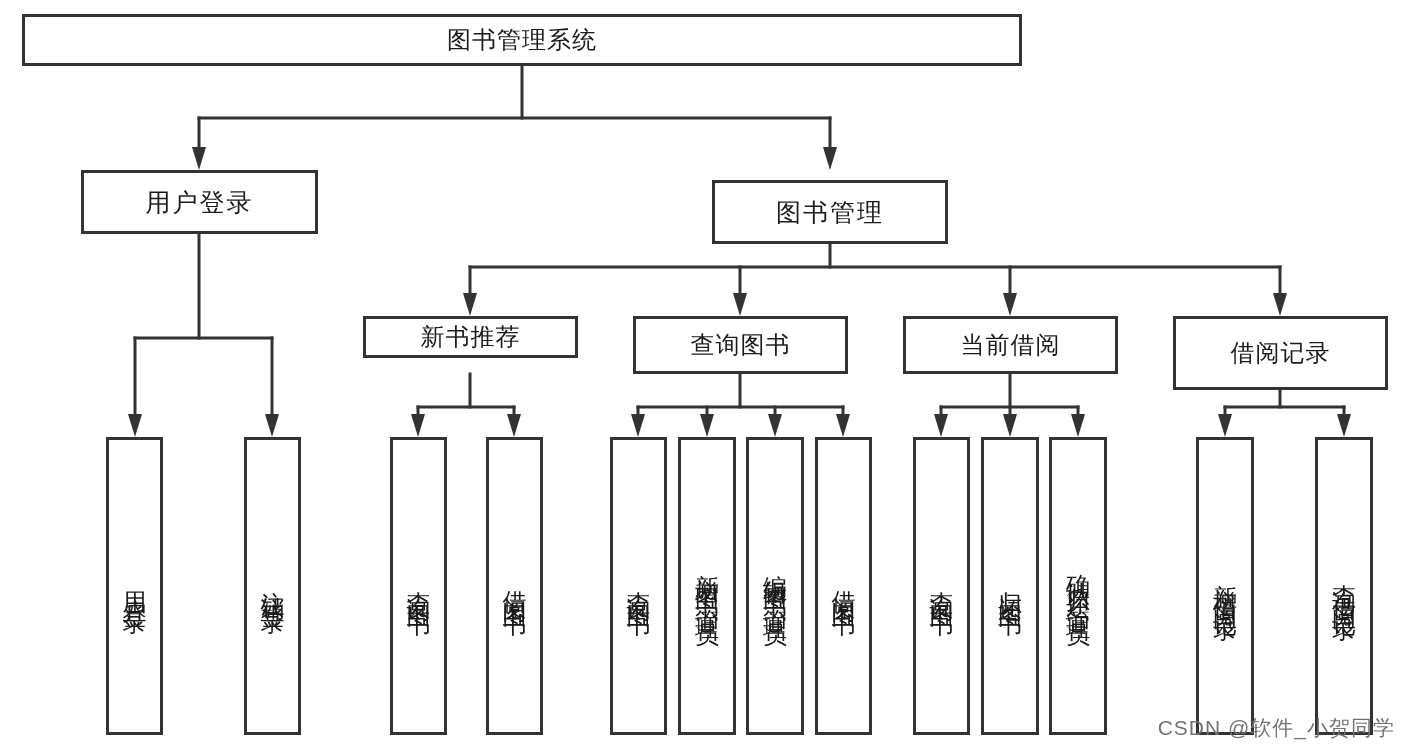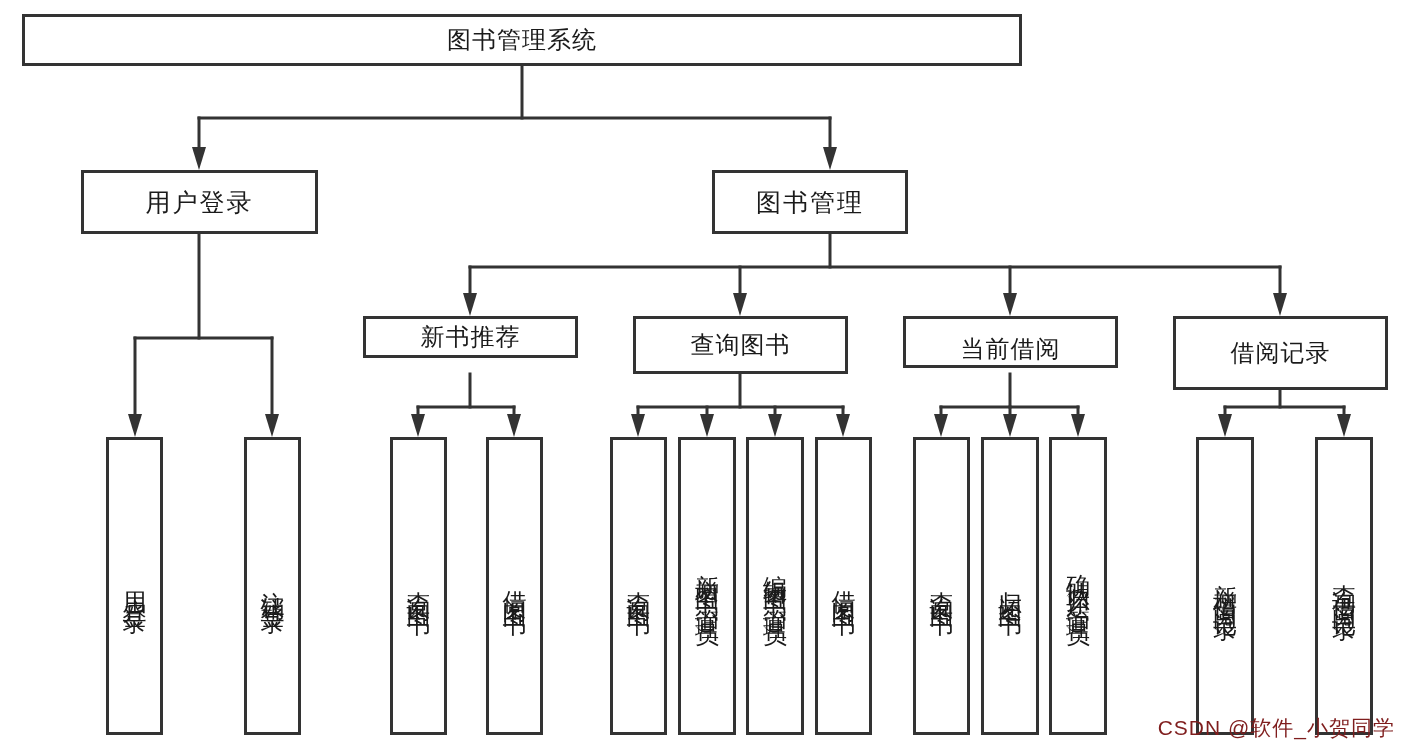--- a/index.html
+++ b/index.html
@@ -13,21 +13,21 @@
     display:flex;align-items:center;justify-content:center;z-index:2;
   }
   .root-label{font-size:24px;letter-spacing:1px;}
   .l2-label{font-size:25px;letter-spacing:2px;}
   .l3-label{font-size:24px;letter-spacing:1px;}
   .vbox span{
     writing-mode:vertical-rl;line-height:1;font-size:24px;letter-spacing:7px;
     white-space:nowrap;
   }
   .watermark{
-    position:absolute;right:10px;top:714px;font-size:21px;color:#7f1d1d;
+    position:absolute;right:10px;top:714px;font-size:21px;color:#737373;
     letter-spacing:1px;z-index:3;
   }
 </style>
 </head>
 <body>
 
 <div id="stage">
 
   <svg id="wires" viewBox="0 0 1405 747" xmlns="http://www.w3.org/2000/svg">
     <g stroke="#333333" stroke-width="3" fill="none" stroke-linecap="square">
@@ -95,31 +95,31 @@
     </g>
   </svg>
 
   <div class="box" style="left:22px;top:14px;width:1000px;height:52px;">
     <span class="root-label">图书管理系统</span>
   </div>
 
   <div class="box" style="left:81px;top:170px;width:237px;height:64px;">
     <span class="l2-label">用户登录</span>
   </div>
-  <div class="box" style="left:712px;top:170px;width:196px;height:64px;">
+  <div class="box" style="left:712px;top:180px;width:236px;height:64px;">
     <span class="l2-label">图书管理</span>
   </div>
 
   <div class="box" style="left:363px;top:316px;width:215px;height:42px;">
     <span class="l3-label">新书推荐</span>
   </div>
   <div class="box" style="left:633px;top:316px;width:215px;height:58px;">
     <span class="l3-label">查询图书</span>
   </div>
-  <div class="box" style="left:903px;top:316px;width:215px;height:52px;align-items:flex-end;">
+  <div class="box" style="left:903px;top:316px;width:215px;height:58px;">
     <span class="l3-label">当前借阅</span>
   </div>
   <div class="box" style="left:1173px;top:316px;width:215px;height:74px;">
     <span class="l3-label">借阅记录</span>
   </div>
 
   <div class="box vbox" style="left:106px;top:437px;width:57px;height:298px;">
     <span>用户登录</span>
   </div>
   <div class="box vbox" style="left:244px;top:437px;width:57px;height:298px;">

